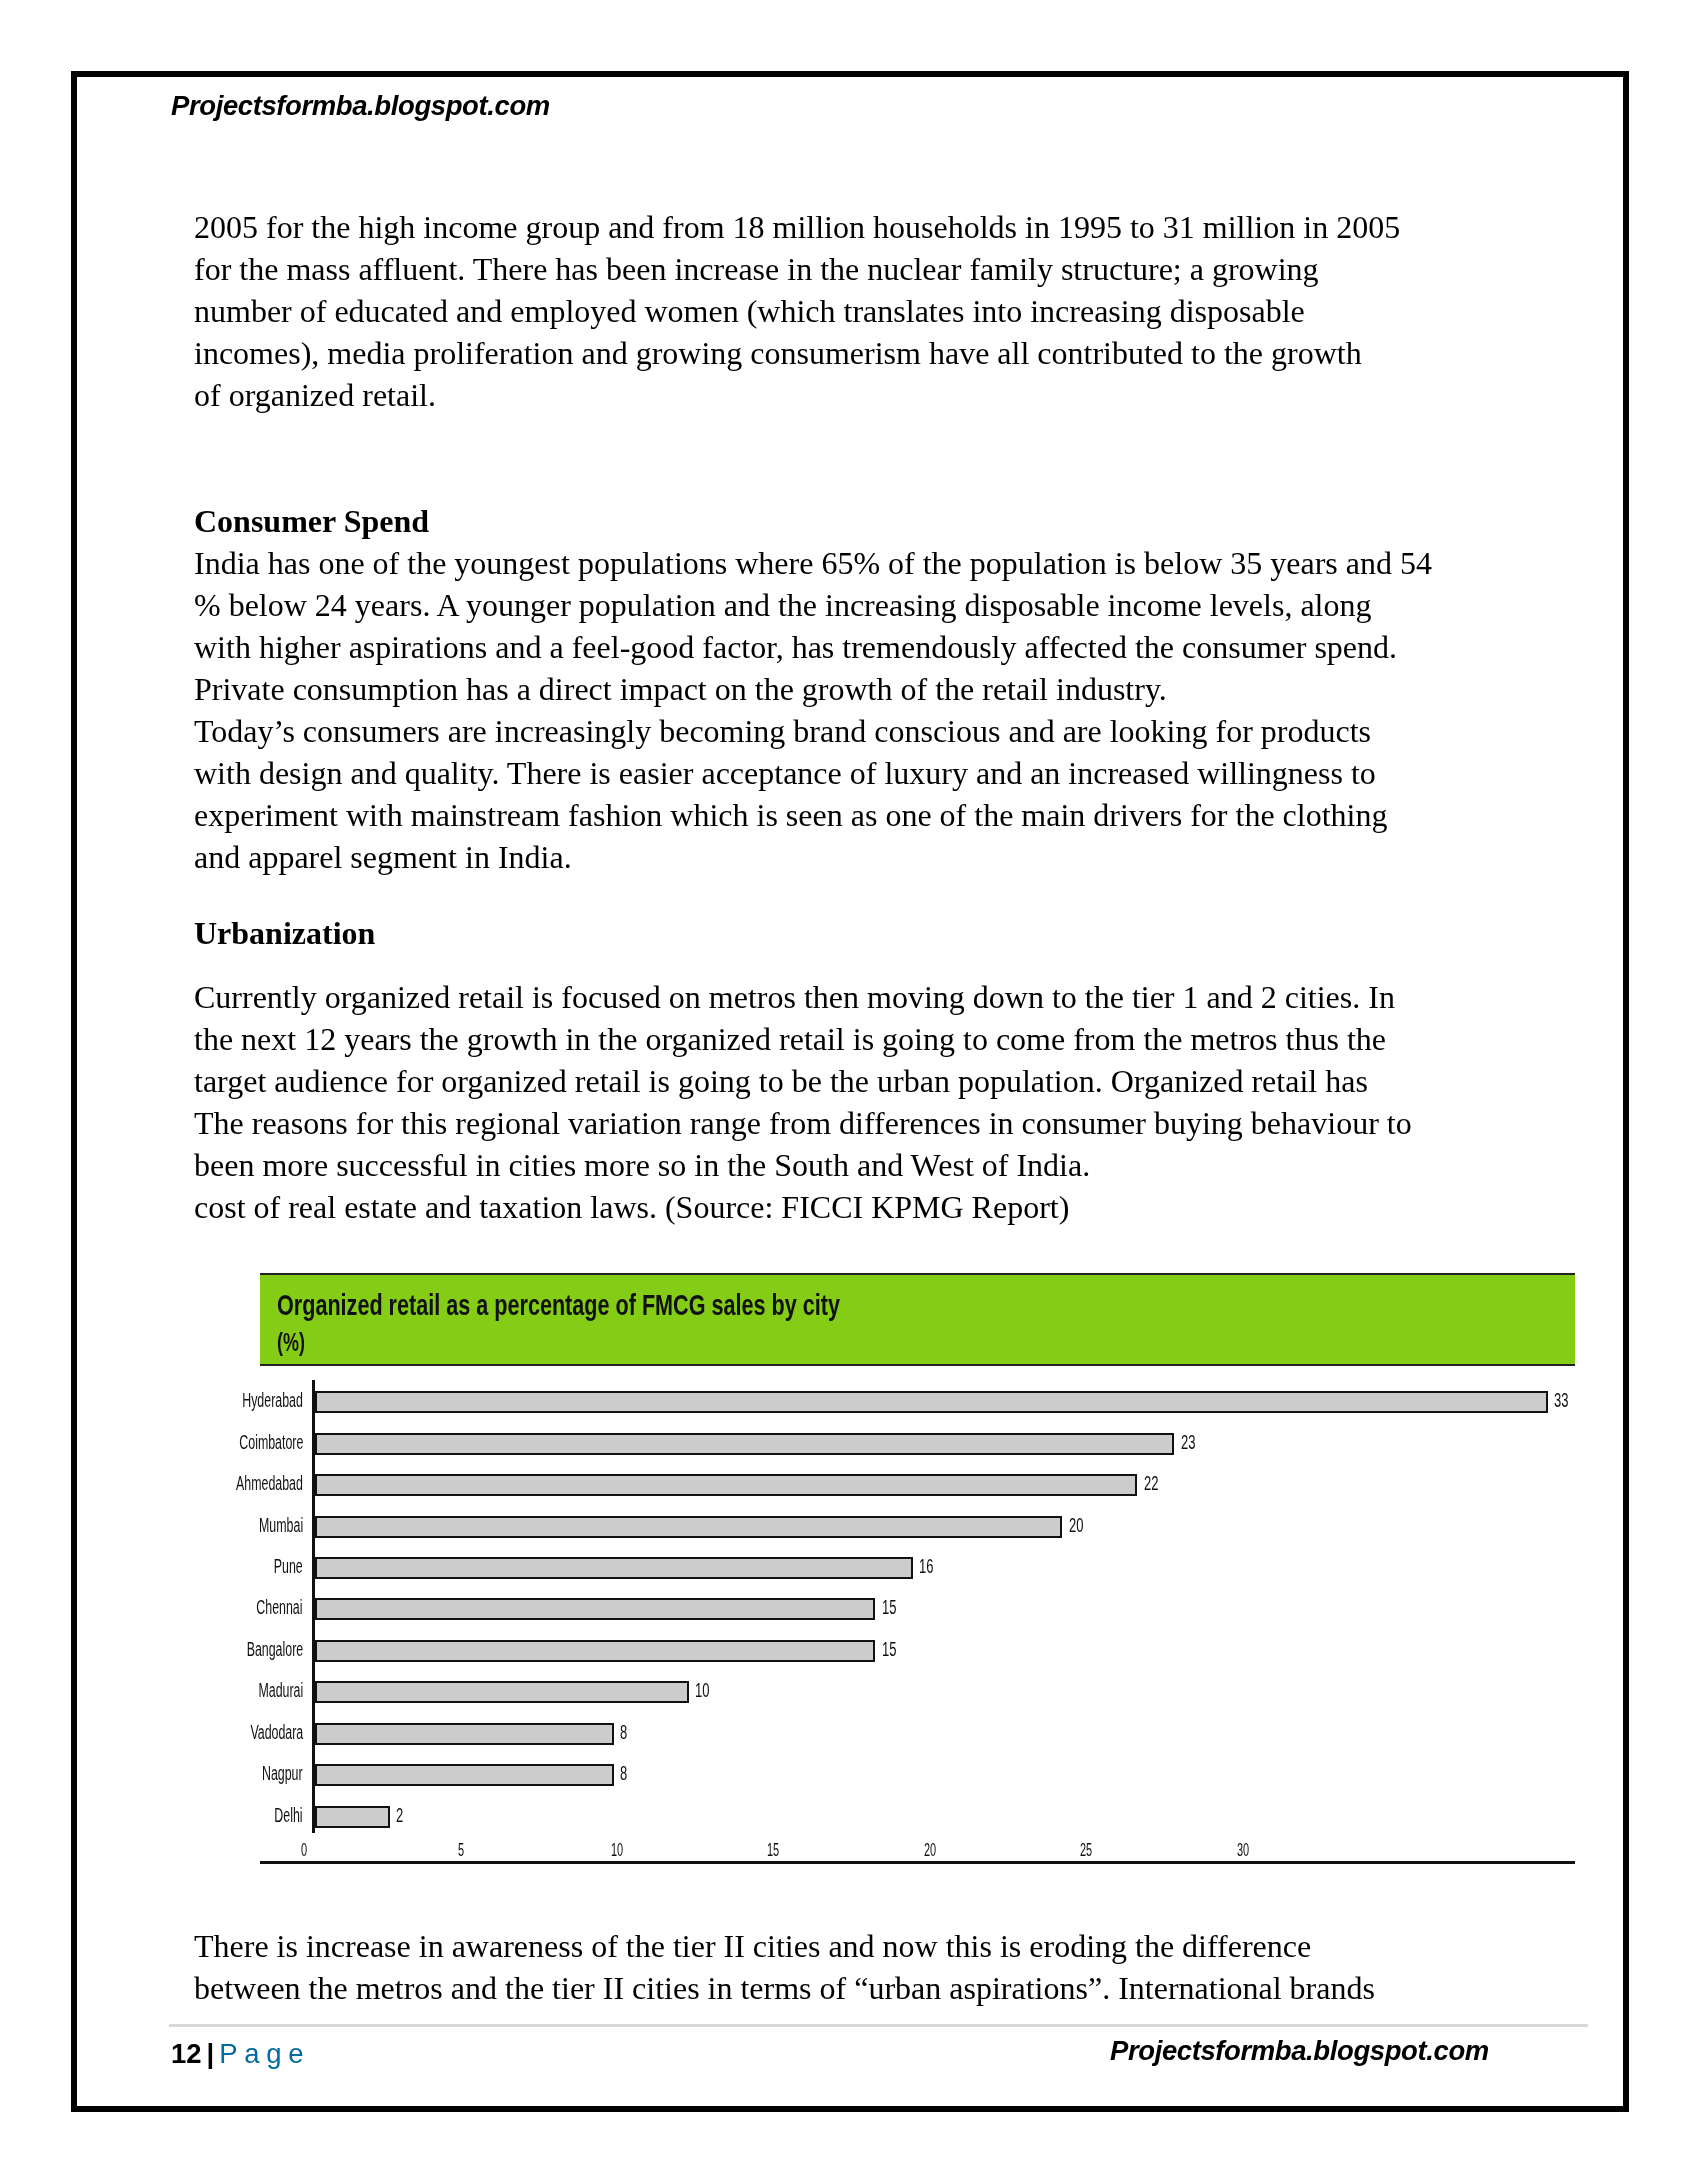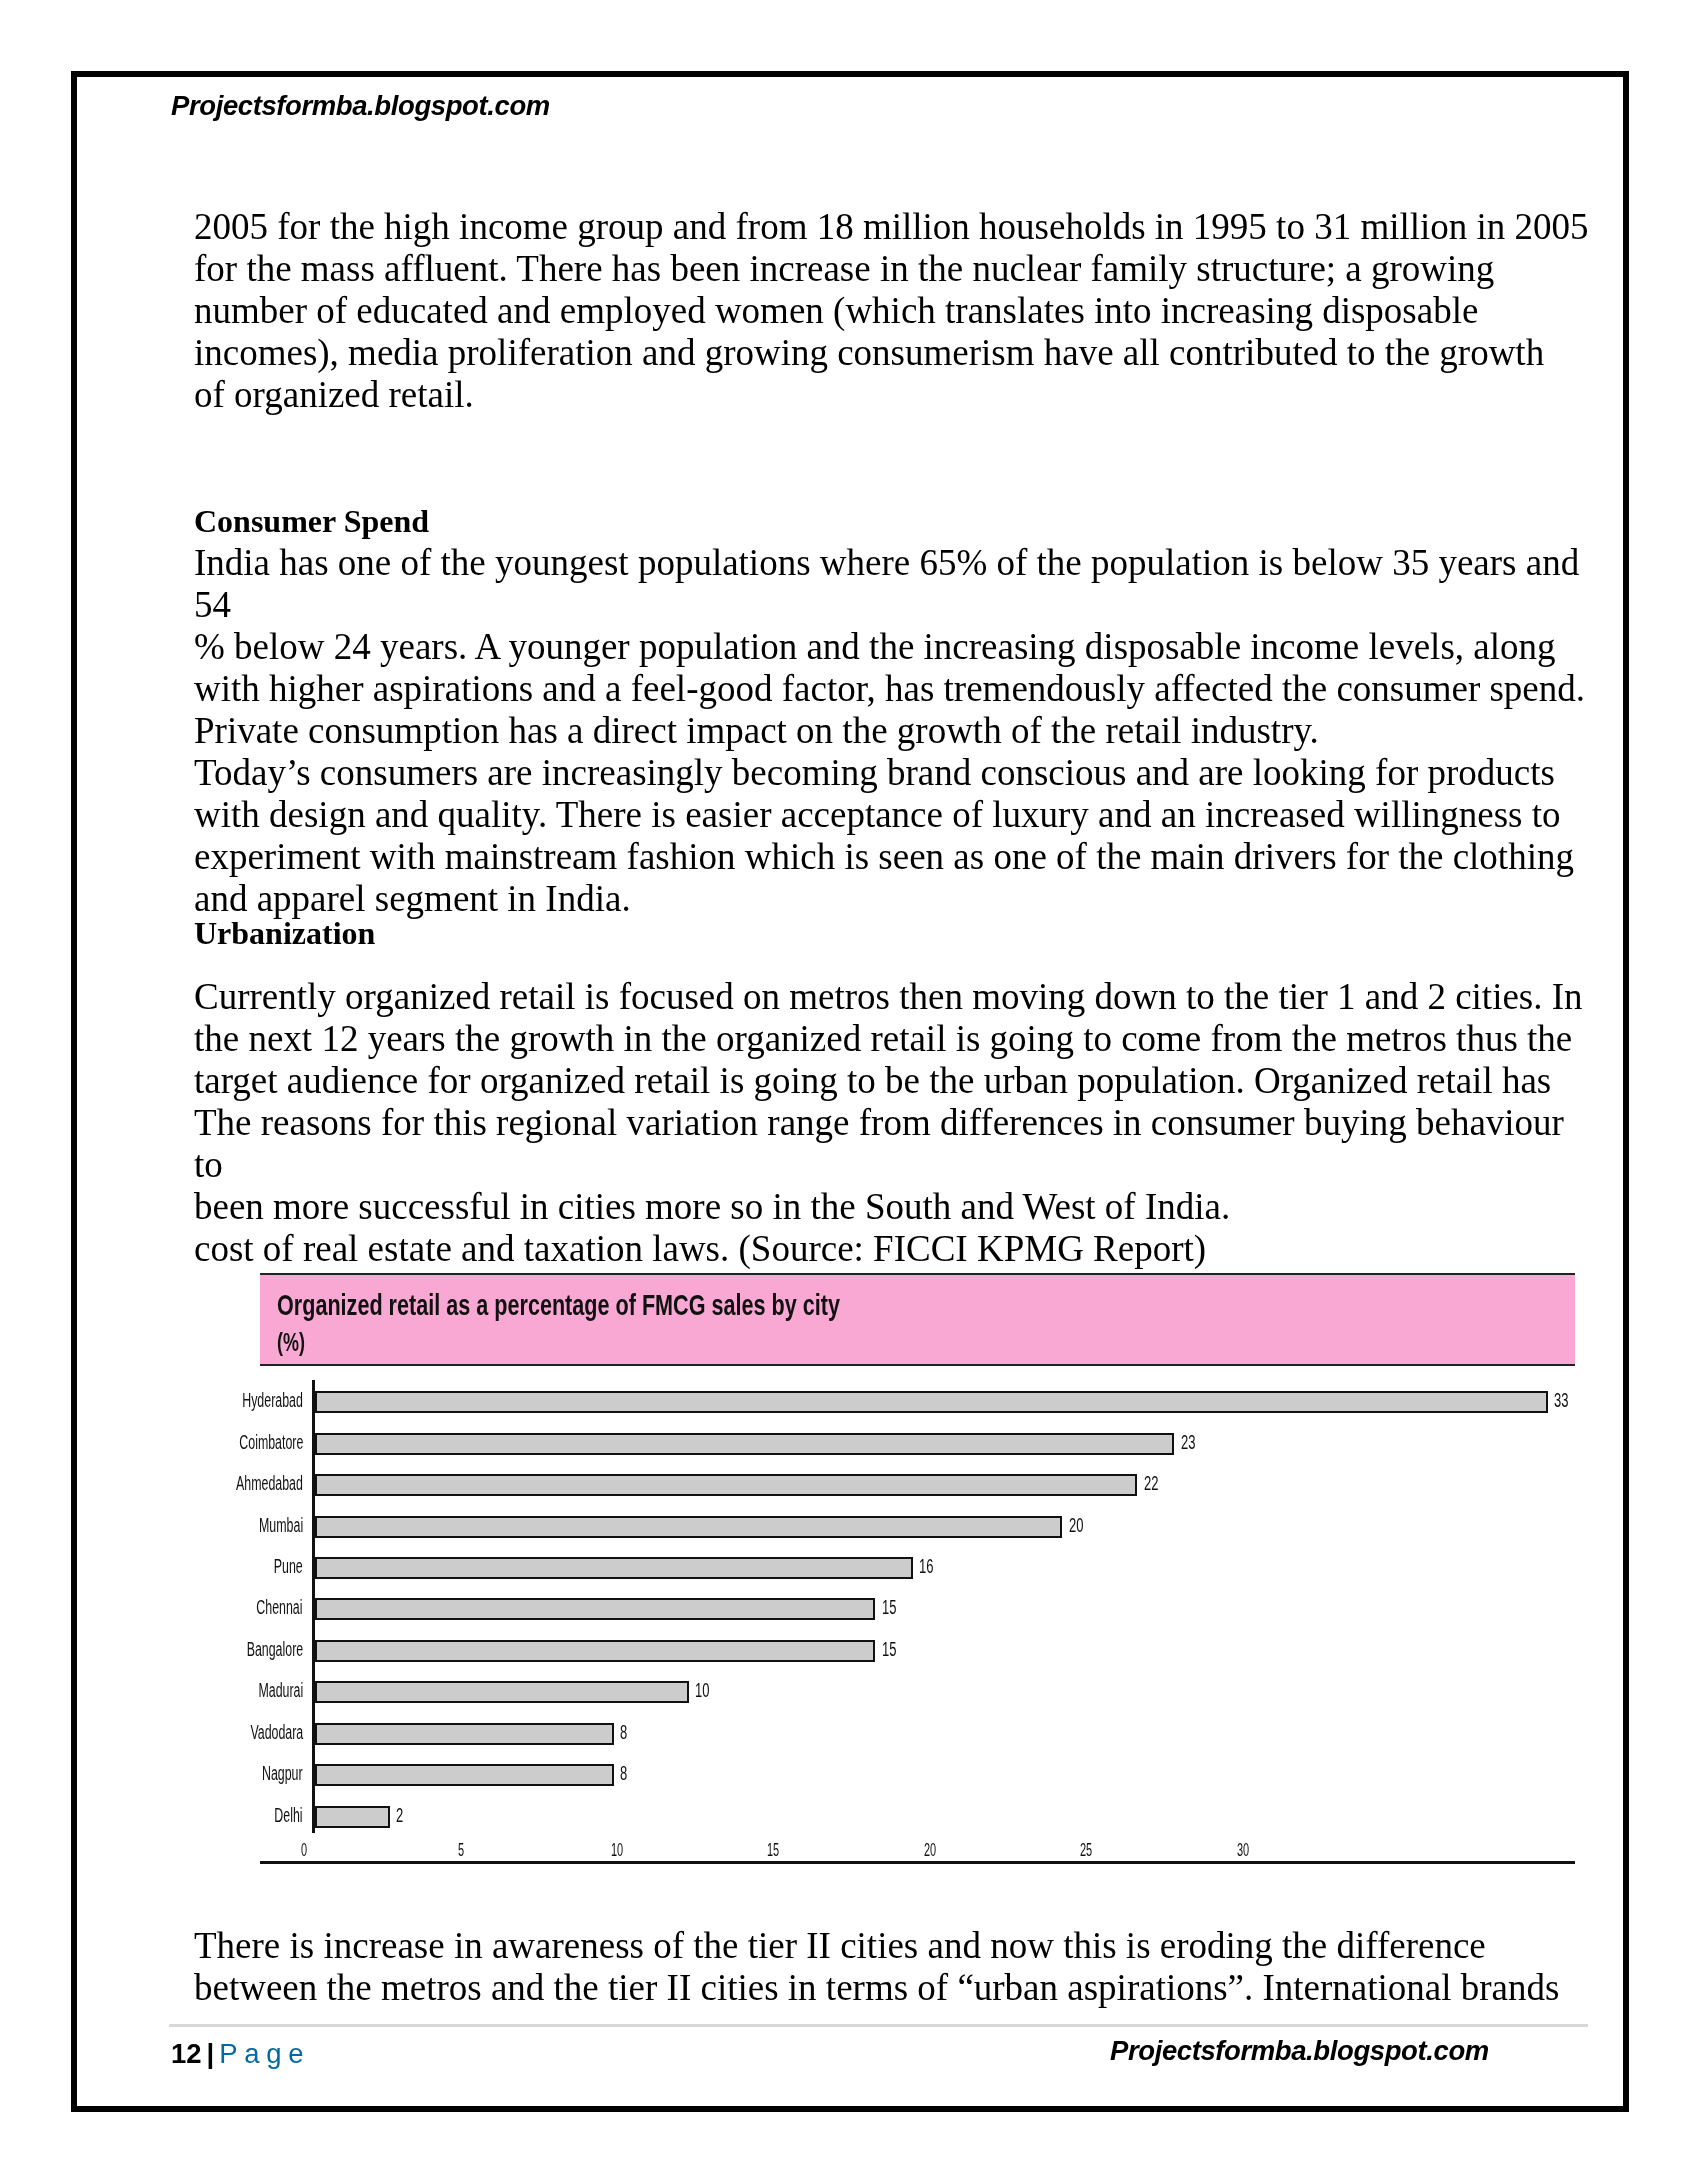--- a/index.html
+++ b/index.html
@@ -9,32 +9,32 @@
       width: 1558px; height: 2041px;
       border: 6.7px solid #000; box-sizing: border-box;
     }
     .header-site {
       position: absolute; left: 171px; top: 90px;
       font-family: "Liberation Sans", sans-serif; font-weight: bold; font-style: italic;
       font-size: 27.5px; color: #000; letter-spacing: -0.4px;
     }
     .body-text {
       position: absolute; left: 194px; width: 1398px;
-      font-family: "Liberation Serif", serif; font-size: 37px; line-height: 42px; color: #000;
+      font-family: "Liberation Serif", serif; font-size: 32px; line-height: 42px; color: #000;
     }
     .body-text p { margin: 0; }
     .heading {
       position: absolute; left: 194px;
       font-family: "Liberation Serif", serif; font-weight: bold; font-size: 32px; color: #000;
     }
     
     .chart { position: absolute; left: 191px; top: 1269px; width: 1398px; height: 599px; }
     .chart-title-box {
       position: absolute; left: 69px; top: 4.2px; width: 1315px; height: 93px;
-      background: #f9a8d4; border-top: 2.5px solid #222; border-bottom: 2.5px solid #222;
+      background: #84cc16; border-top: 2.5px solid #222; border-bottom: 2.5px solid #222;
       box-sizing: border-box;
     }
     .chart-title {
       position: absolute; left: 16.6px; top: 13.3px;
       font-family: "Liberation Sans", sans-serif; font-size: 30px; color: #111;
       transform: scaleX(0.72); transform-origin: left top; white-space: nowrap; font-weight: bold;
     }
     .chart-unit {
       position: absolute; left: 16.6px; top: 53px;
       font-family: "Liberation Sans", sans-serif; font-size: 25px; color: #111;

